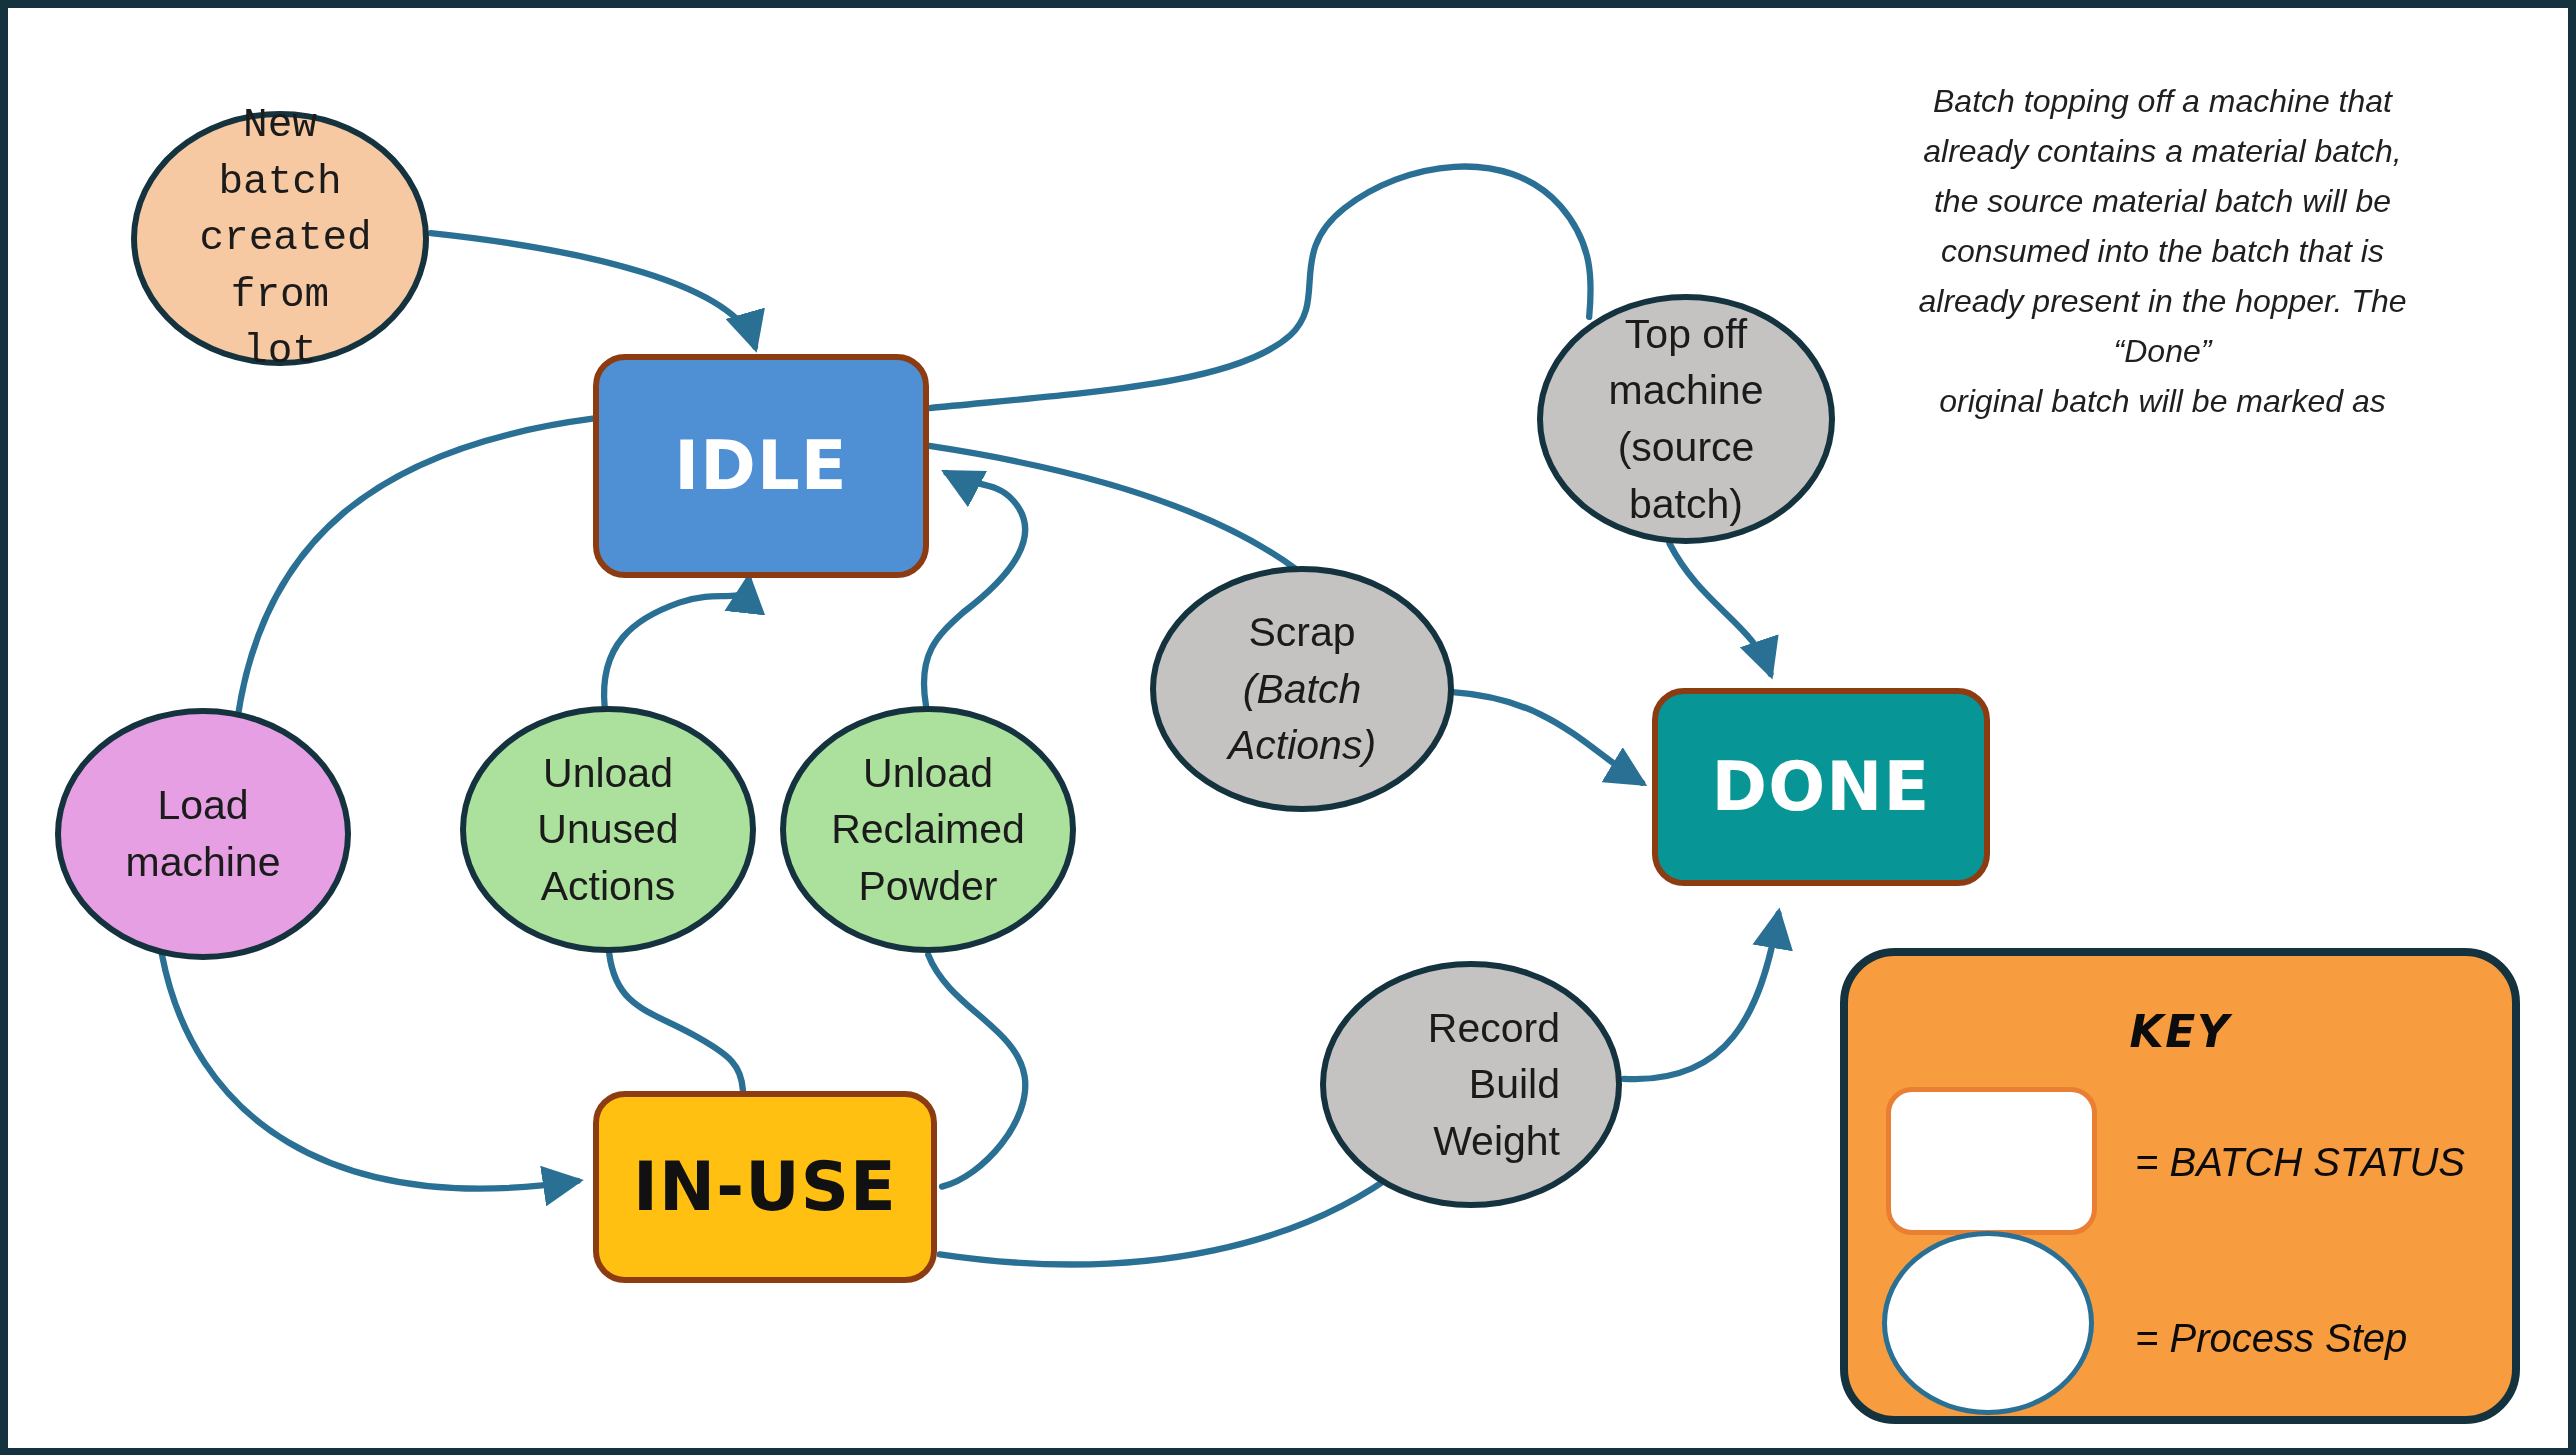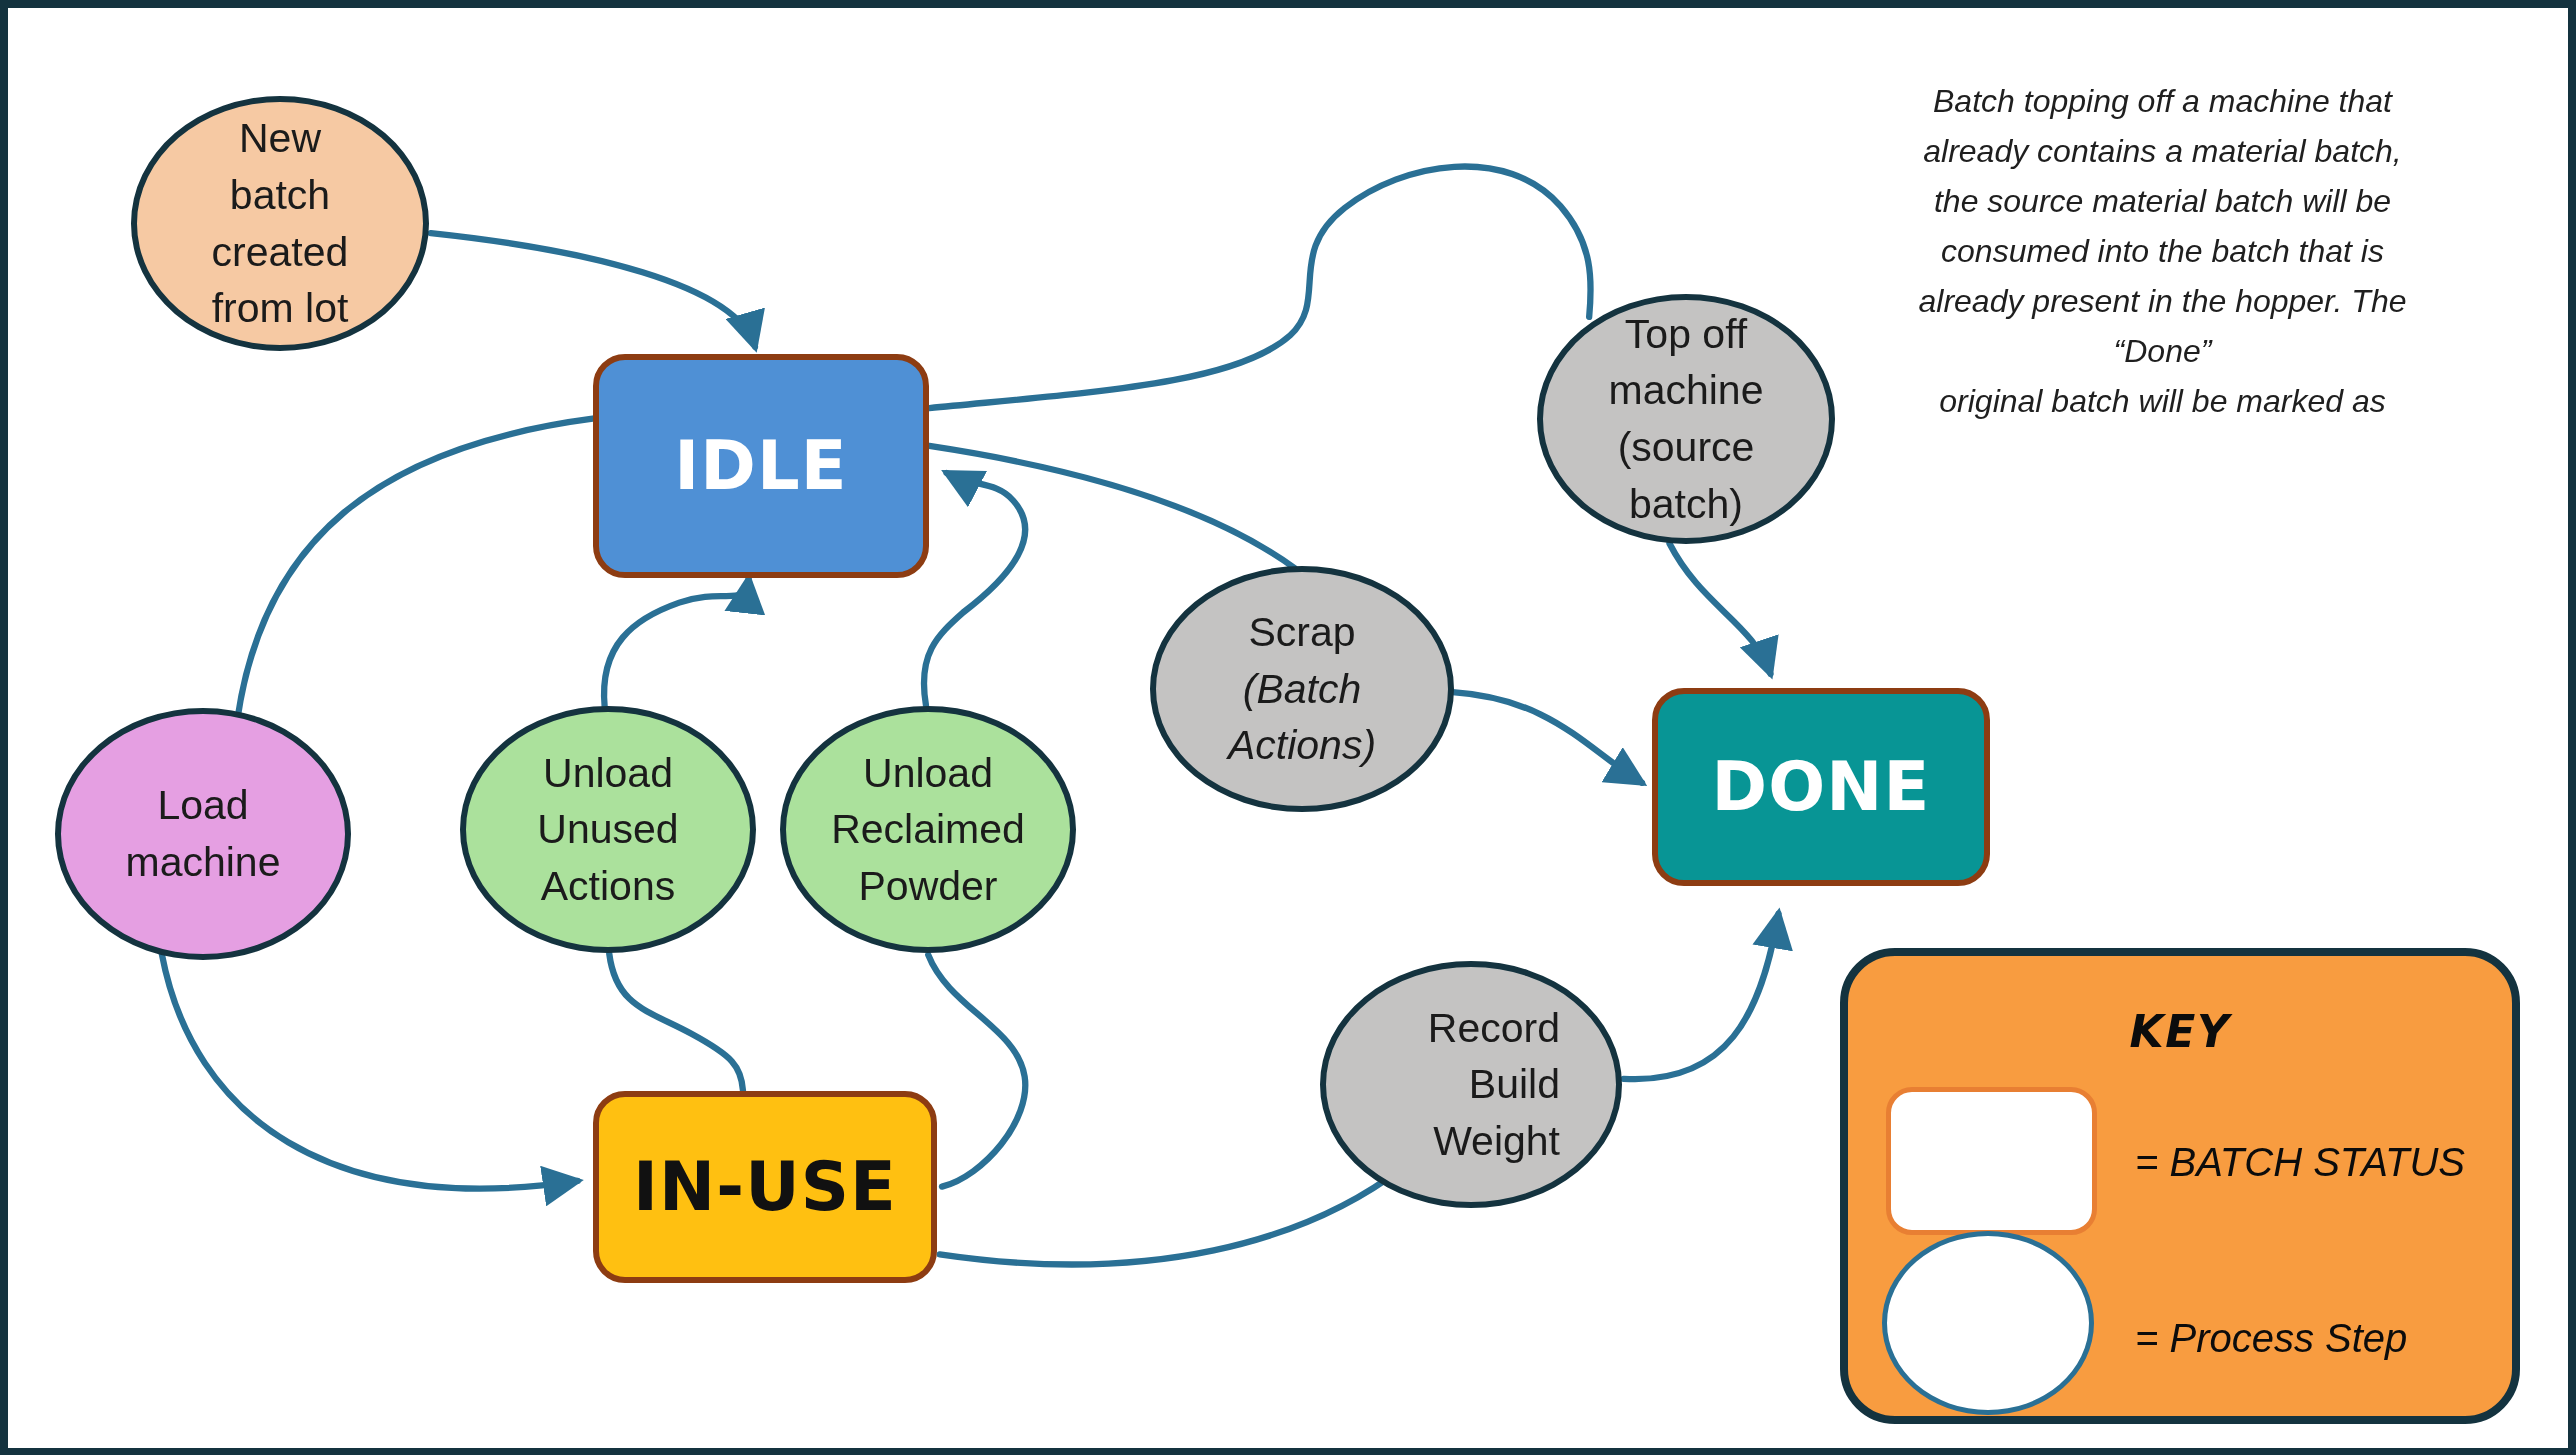--- a/index.html
+++ b/index.html
@@ -94,21 +94,21 @@
     <path class="connector" d="M 1040 1218 C 1030 1110, 1090 1064, 1170 1036 C 1250 1008, 1285 1048, 1291 994" marker-end="url(#arrow)"></path>
     <path class="connector" d="M 1048 1648 C 1060 1742, 1120 1748, 1192 1788 C 1262 1826, 1278 1844, 1281 1886"></path>
     <path class="connector" d="M 1600 1215 C 1585 1125, 1620 1093, 1665 1053 C 1748 990, 1806 918, 1752 858 C 1722 824, 1682 834, 1636 810" marker-end="url(#arrow)"></path>
     <path class="connector" d="M 1604 1650 C 1640 1742, 1758 1776, 1772 1862 C 1784 1938, 1700 2036, 1628 2054"></path>
     <path class="connector" d="M 1624 2172 C 1990 2226, 2262 2150, 2432 2020"></path>
     <path class="connector" d="M 2816 1866 C 2996 1876, 3056 1756, 3086 1578" marker-end="url(#arrow)"></path>
     <path class="connector" d="M 2518 1192 C 2692 1204, 2752 1292, 2848 1350" marker-end="url(#arrow)"></path>
     <path class="connector" d="M 2896 933 C 2952 1042, 3042 1072, 3072 1160" marker-end="url(#arrow)"></path>
   </svg>
 
-  <div class="node ellipse fill-peach" style="left:123px;top:88px;width:298px;height:255px;">
+  <div class="node ellipse fill-peach" style="left:123px;top:103px;width:298px;height:255px;font-family:Liberation Mono, monospace;">
     <span class="nlabel" style="max-width:161px;">New batch created from lot</span>
   </div>
 
   <div class="node ellipse fill-violet" style="left:47px;top:700px;width:296px;height:252px;">
     <span class="nlabel" style="max-width:172px;">Load machine</span>
   </div>
 
   <div class="node ellipse fill-green" style="left:452px;top:698px;width:296px;height:247px;">
     <span class="nlabel" style="max-width:178px;">Unload Unused Actions</span>
   </div>

